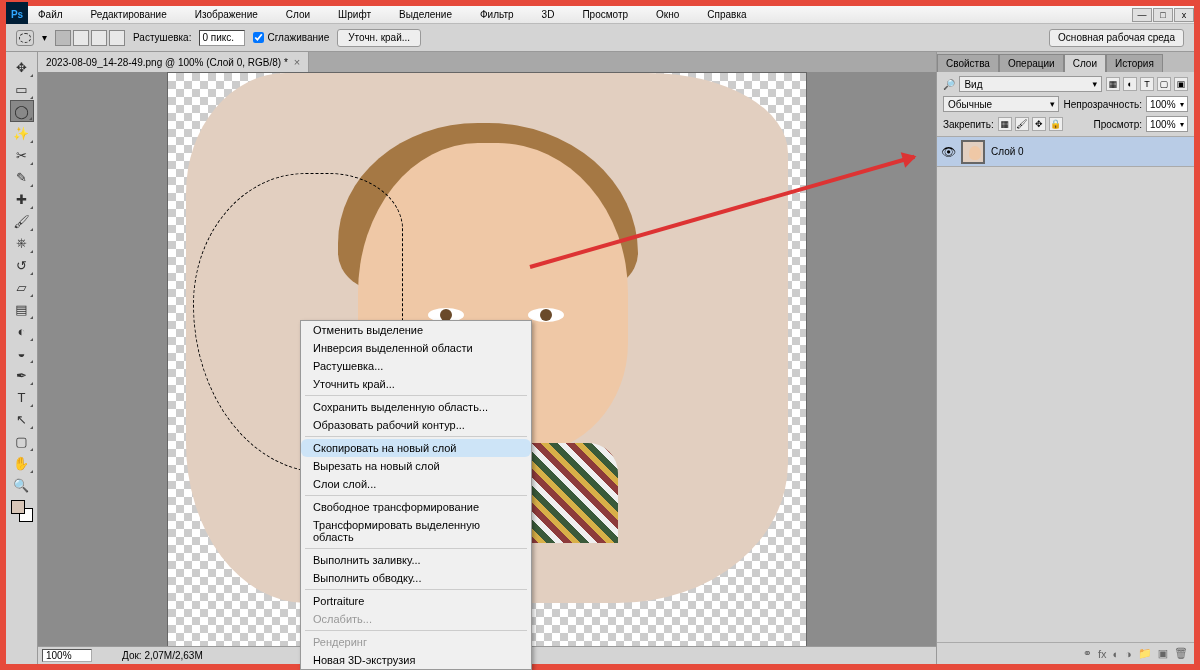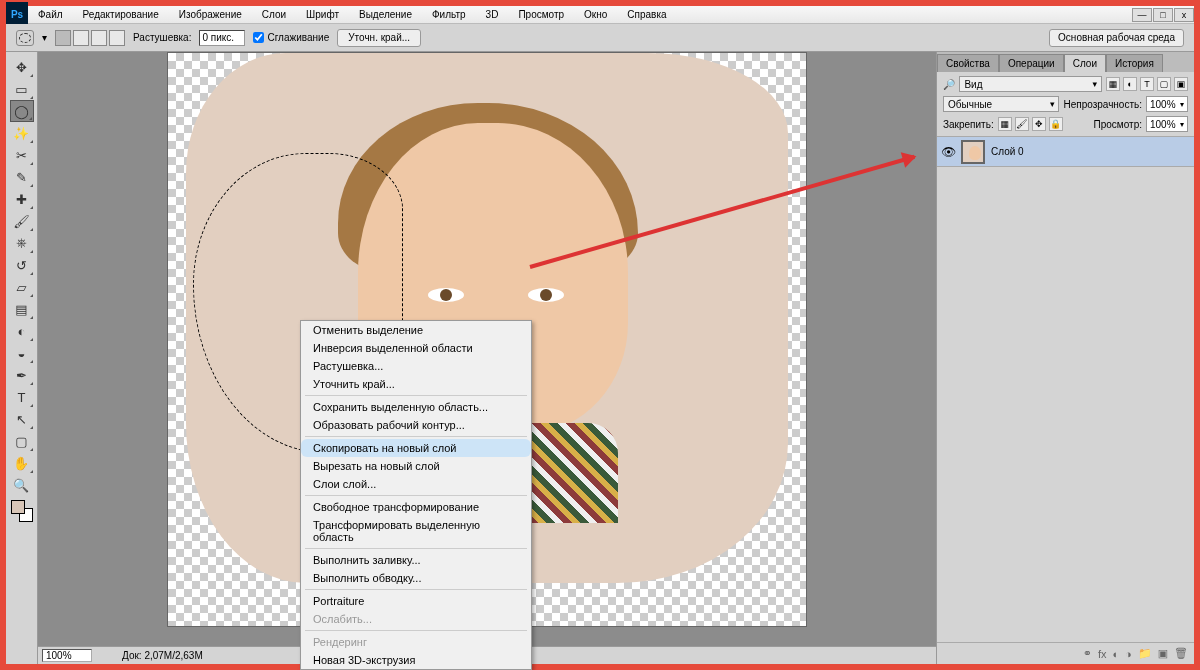--- a/index.html
+++ b/index.html
@@ -2,21 +2,21 @@
 <html><head>
 <meta charset="utf-8">
 <style>
 * { margin: 0; padding: 0; box-sizing: border-box; font-family: "Segoe UI", Tahoma, sans-serif; }
 body { background: #e64a3b; width: 1200px; height: 670px; overflow: hidden; position: relative; }
 .window { position: absolute; top: 6px; left: 6px; right: 6px; bottom: 6px; background: #d4d4d4; display: flex; flex-direction: column; }
 
 
 .titlebar { height: 18px; background: linear-gradient(#f8f8f8,#e8e8e8); display: flex; align-items: center; border-bottom: 1px solid #bbb; font-size: 10px; }
 .ps-logo { width: 22px; height: 26px; background: #001e36; color: #31a8ff; font-weight: bold; display: flex; align-items: center; justify-content: center; font-size: 10px; }
-.menubar { display: flex; gap: 20px; padding-left: 10px; }
+.menubar { display: flex; gap: 28px; padding-left: 10px; }
 .menubar span { cursor: default; }
 .winbtns { margin-left: auto; display: flex; gap: 1px; }
 .winbtn { width: 20px; height: 14px; background: #e0e0e0; border: 1px solid #999; font-size: 9px; display: flex; align-items: center; justify-content: center; }
 
 
 .optionsbar { height: 28px; background: #d4d4d4; border-bottom: 1px solid #999; display: flex; align-items: center; padding: 0 10px; gap: 8px; font-size: 10px; }
 .lasso-ico { width: 18px; height: 16px; border: 1px solid #888; border-radius: 3px; display: flex; align-items: center; justify-content: center; }
 .lasso-ico::after { content: ""; width: 10px; height: 8px; border: 1px dashed #333; border-radius: 50%; }
 .sel-btns { display: flex; gap: 2px; }
 .sel-btn { width: 16px; height: 16px; border: 1px solid #888; background: #e8e8e8; }
@@ -173,20 +173,26 @@
       <div class="tool">▢<span class="tool-tri"></span></div>
       <div class="tool">✋<span class="tool-tri"></span></div>
       <div class="tool">🔍</div>
       <div class="swatches">
         <div class="sw-bg"></div>
         <div class="sw-fg"></div>
       </div>
     </div>
 
     <div class="canvas-area">
+      <div class="doc-tabs">
+        <div class="doc-tab">
+          <span>2023-08-09_14-28-49.png @ 100% (Слой 0, RGB/8) *</span>
+          <span class="x">×</span>
+        </div>
+      </div>
       <div class="canvas-wrap">
         <div class="canvas">
           <div class="image-bg"></div>
           <div class="hair"></div>
           <div class="head"></div>
           <div class="eye l">
               <div class="ir"></div>
             </div>
           <div class="eye r">
               <div class="ir"></div>

